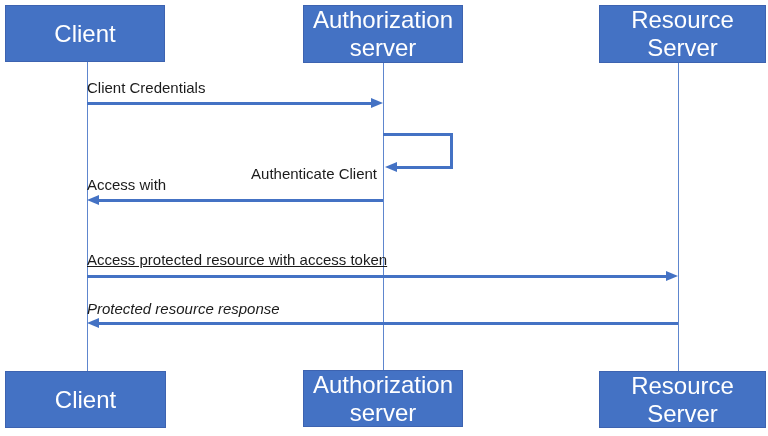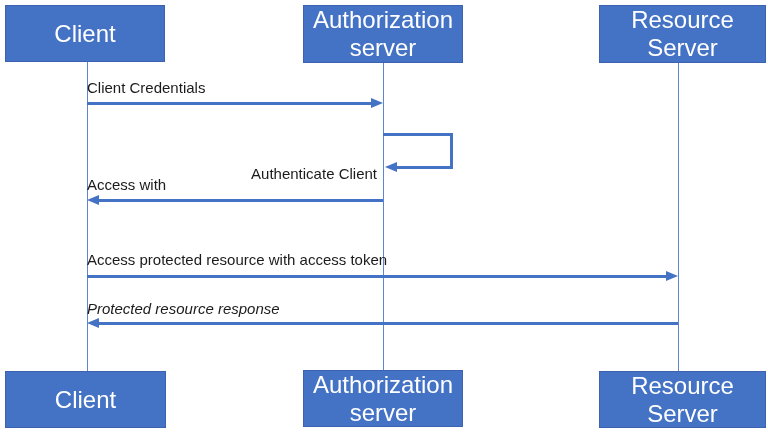--- a/index.html
+++ b/index.html
@@ -88,21 +88,21 @@
     <div class="arrowhead-left" style="left:385px;top:162px;"></div>
   </div>
 
   <div>
     <span class="msg-label center" style="left:87px;top:176px;width:296px;">Access with</span>
     <div class="msg-line" style="left:98px;top:198.5px;width:285px;"></div>
     <div class="arrowhead-left" style="left:87px;top:194.5px;"></div>
   </div>
 
   <div>
-    <span class="msg-label center" style="left:87px;top:251px;width:591px;">Access protected resource with access token</span>
+    <span class="msg-label center" style="left:87px;top:251px;width:591px;text-decoration:underline;">Access protected resource with access token</span>
     <div class="msg-line" style="left:87px;top:274.5px;width:580px;"></div>
     <div class="arrowhead-right" style="left:666px;top:270.5px;"></div>
   </div>
 
   <div>
     <span class="msg-label center" style="left:87px;top:300px;width:591px;font-style:italic;">Protected resource response</span>
     <div class="msg-line" style="left:98px;top:321.5px;width:580px;"></div>
     <div class="arrowhead-left" style="left:87px;top:317.5px;"></div>
   </div>
 

